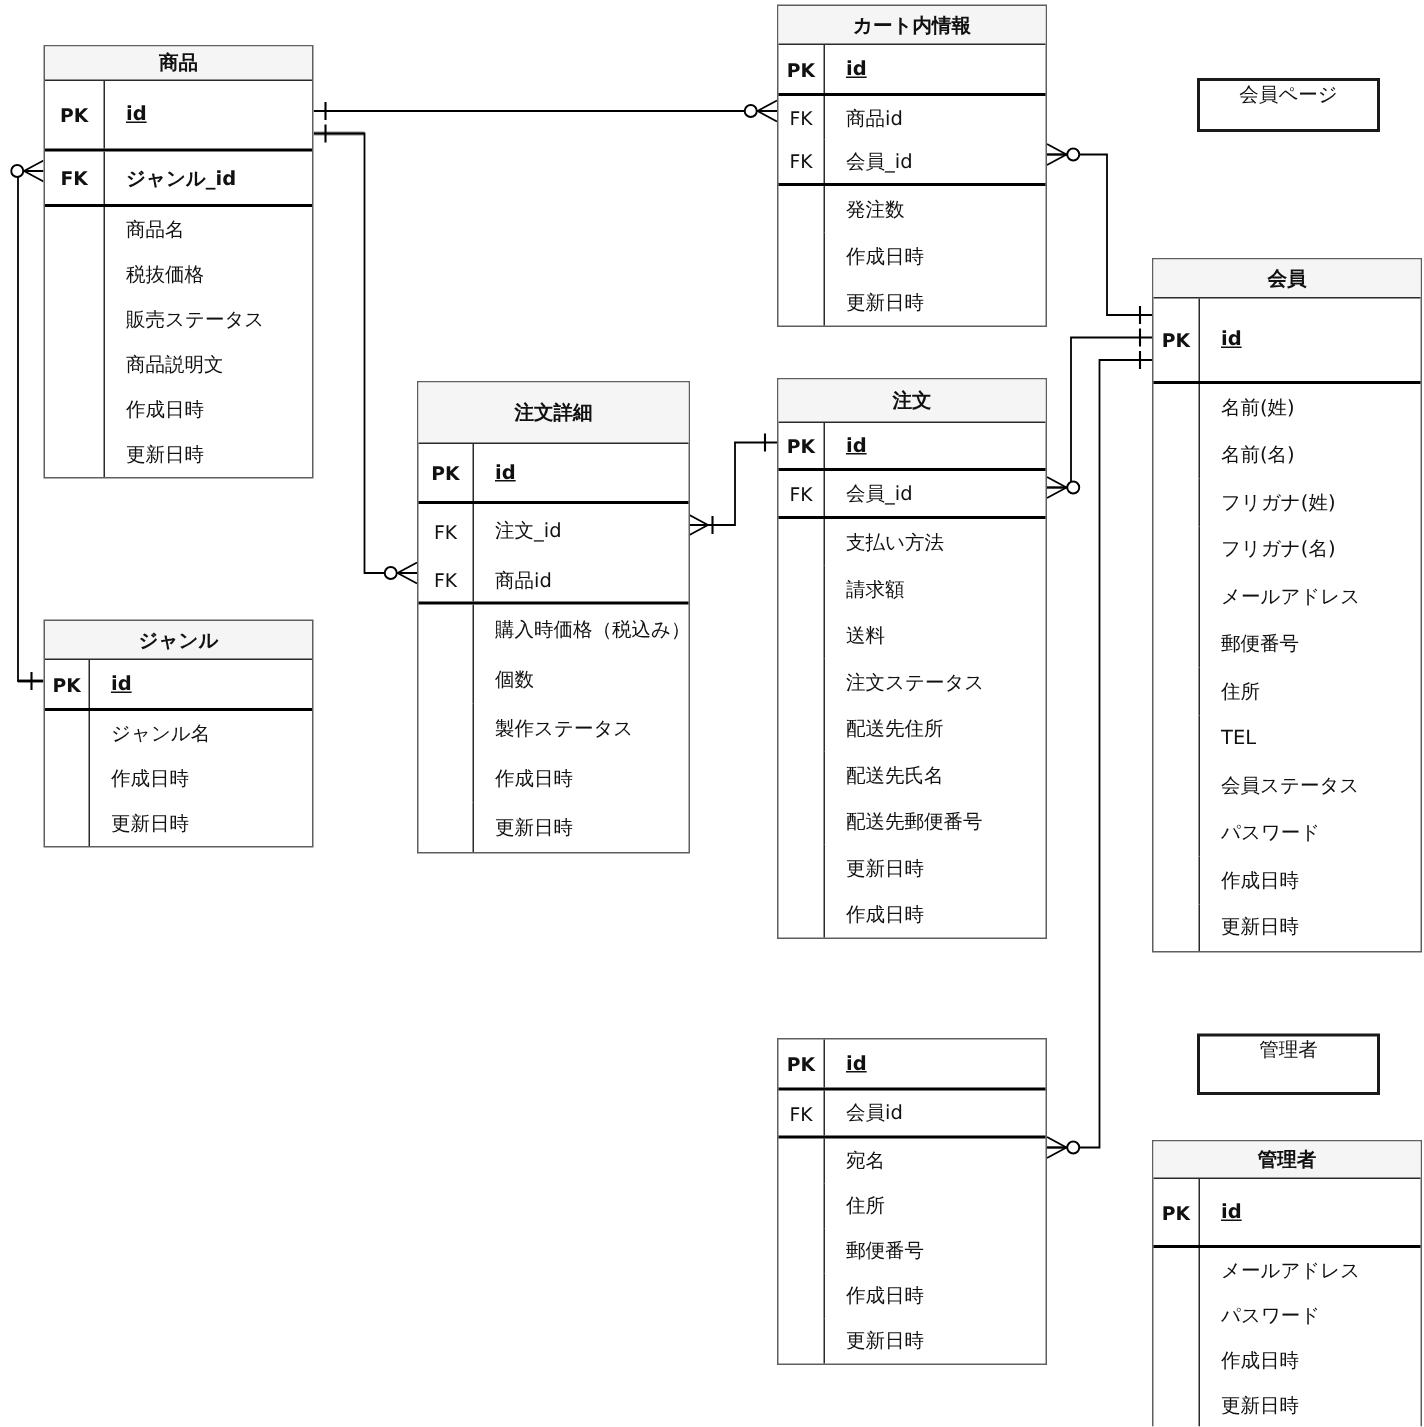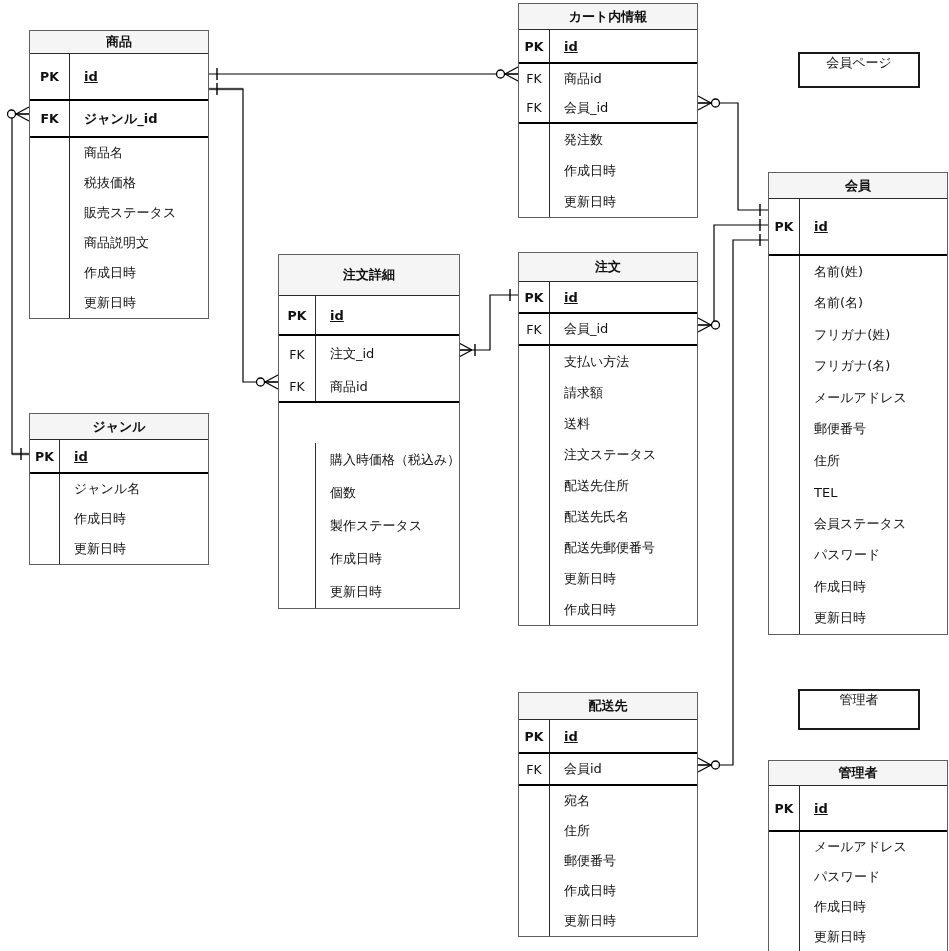--- a/index.html
+++ b/index.html
@@ -259,21 +259,21 @@
           <div class="er-row" style="height: 36px;">
             <div class="er-key" style="width: 36px;">FK</div>
             <div class="er-field">注文_id</div>
           </div>
           <div class="er-row" style="height: 29px;">
             <div class="er-key" style="width: 36px;">FK</div>
             <div class="er-field">商品id</div>
           </div>
         </div>
         <div class="er-section">
-          <div class="er-row" style="height: 33px; margin-top: 40px;">
+          <div class="er-row" style="height: 33px;">
             <div class="er-key" style="width: 36px;"></div>
             <div class="er-field">購入時価格（税込み）</div>
           </div>
           <div class="er-row" style="height: 33px;">
             <div class="er-key" style="width: 36px;"></div>
             <div class="er-field">個数</div>
           </div>
           <div class="er-row" style="height: 33px;">
             <div class="er-key" style="width: 36px;"></div>
             <div class="er-field">製作ステータス</div>
@@ -358,21 +358,20 @@
             <div class="er-key" style="width: 29px;"></div>
             <div class="er-field">作成日時</div>
           </div>
           <div class="er-row" style="height: 30px;">
             <div class="er-key" style="width: 29px;"></div>
             <div class="er-field">更新日時</div>
           </div>
         </div>
       </div>
       <div class="er-table" style="left: 518px; top: 692px; width: 180px;">
-        <div class="er-head" style="height: 26px;">配送先</div>
         <div class="er-section">
           <div class="er-row" style="height: 32px;">
             <div class="er-key kb" style="width: 30px;">PK</div>
             <div class="er-field u b">id</div>
           </div>
         </div>
         <div class="er-section">
           <div class="er-row" style="height: 30px;">
             <div class="er-key" style="width: 30px;">FK</div>
             <div class="er-field">会員id</div>

